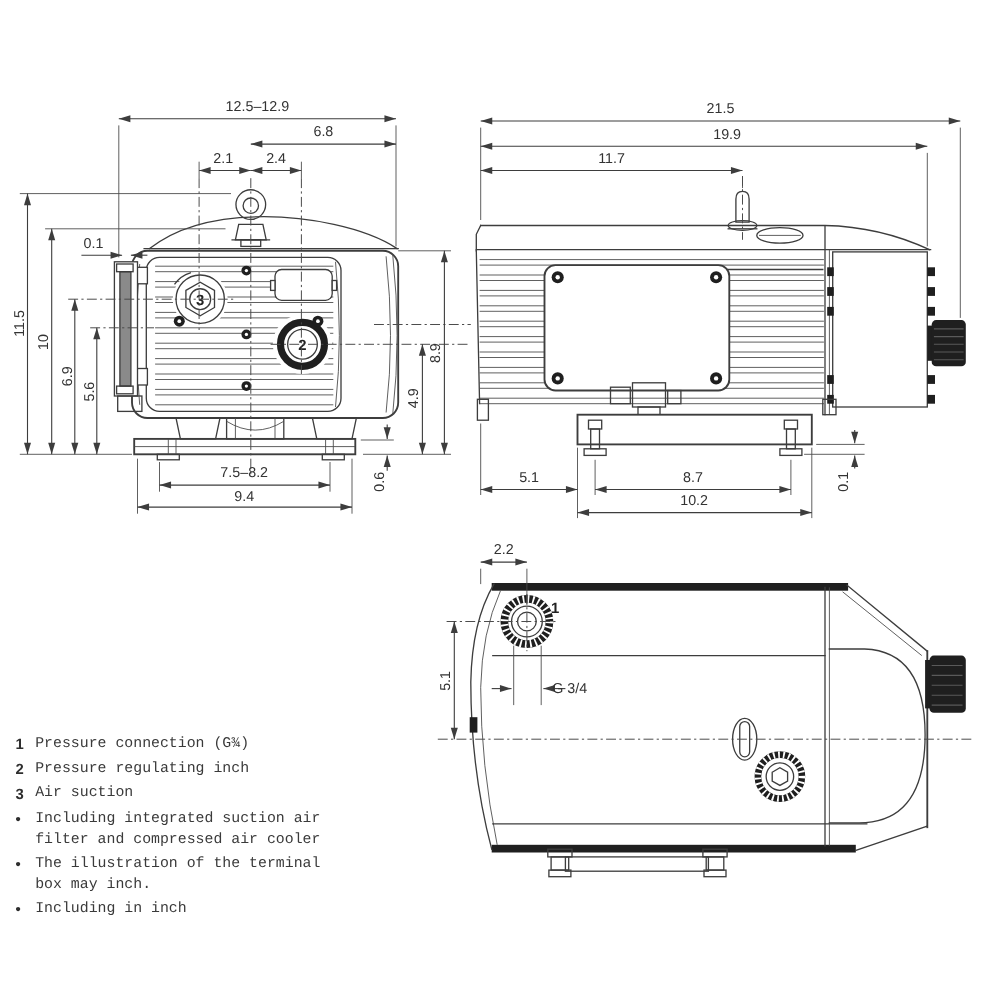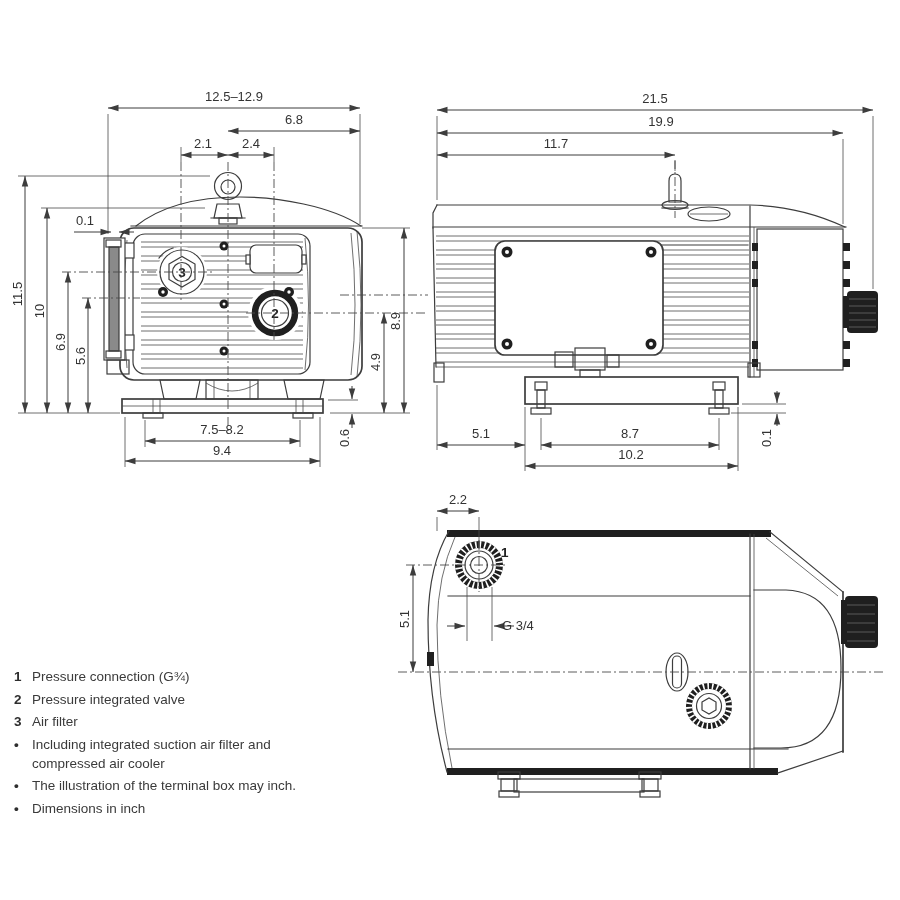--- a/index.html
+++ b/index.html
@@ -13,21 +13,21 @@
   .thin{stroke:#4a4a4a;fill:none;stroke-width:0.8;}
   .dim{stroke:#3d3d3d;fill:none;stroke-width:1;}
   .dsh{stroke:#4a4a4a;fill:none;stroke-width:0.9;stroke-dasharray:9 3 2 3;}
   .wt{fill:#fff;}
   .dk{fill:#1f1f1f;}
   .gry{fill:#8a8a8a;}
   #legend{position:absolute;left:14px;top:668px;width:310px;color:#3a3a3a;
           font-size:13.5px;line-height:1.38;}
   .legend-row{display:flex;margin-bottom:4px;}
   .legend-marker{width:18px;flex:0 0 18px;font-weight:bold;color:#2e2e2e;}
-  .legend-text{flex:1;max-width:285px;}
+  .legend-text{flex:1;max-width:285px;font-family:Liberation Mono, monospace;}
 </style>
 </head>
 <body>
 
 <div id="stage">
 <svg width="900" height="900" viewBox="0 0 900 900">
   <defs>
     <marker id="arr" markerWidth="12" markerHeight="8" refX="11" refY="4" orient="auto-start-reverse" markerUnits="userSpaceOnUse">
       <path d="M0.5,0.8 L11,4 L0.5,7.2 Z" fill="#3d3d3d"></path>
     </marker>
@@ -359,32 +359,32 @@
 </svg>
 
 
 <div id="legend">
   <div class="legend-row">
     <span class="legend-marker">1</span>
     <span class="legend-text">Pressure connection (G¾)</span>
   </div>
   <div class="legend-row">
     <span class="legend-marker">2</span>
-    <span class="legend-text">Pressure integrated valve</span>
+    <span class="legend-text">Pressure regulating inch</span>
   </div>
   <div class="legend-row">
     <span class="legend-marker">3</span>
-    <span class="legend-text">Air filter</span>
+    <span class="legend-text">Air suction</span>
   </div>
   <div class="legend-row">
     <span class="legend-marker">•</span>
     <span class="legend-text">Including integrated suction air filter and compressed air cooler</span>
   </div>
   <div class="legend-row">
     <span class="legend-marker">•</span>
     <span class="legend-text">The illustration of the terminal box may inch.</span>
   </div>
   <div class="legend-row">
     <span class="legend-marker">•</span>
-    <span class="legend-text">Dimensions in inch</span>
+    <span class="legend-text">Including in inch</span>
   </div>
 </div>
 </div>
 
 </body></html>

